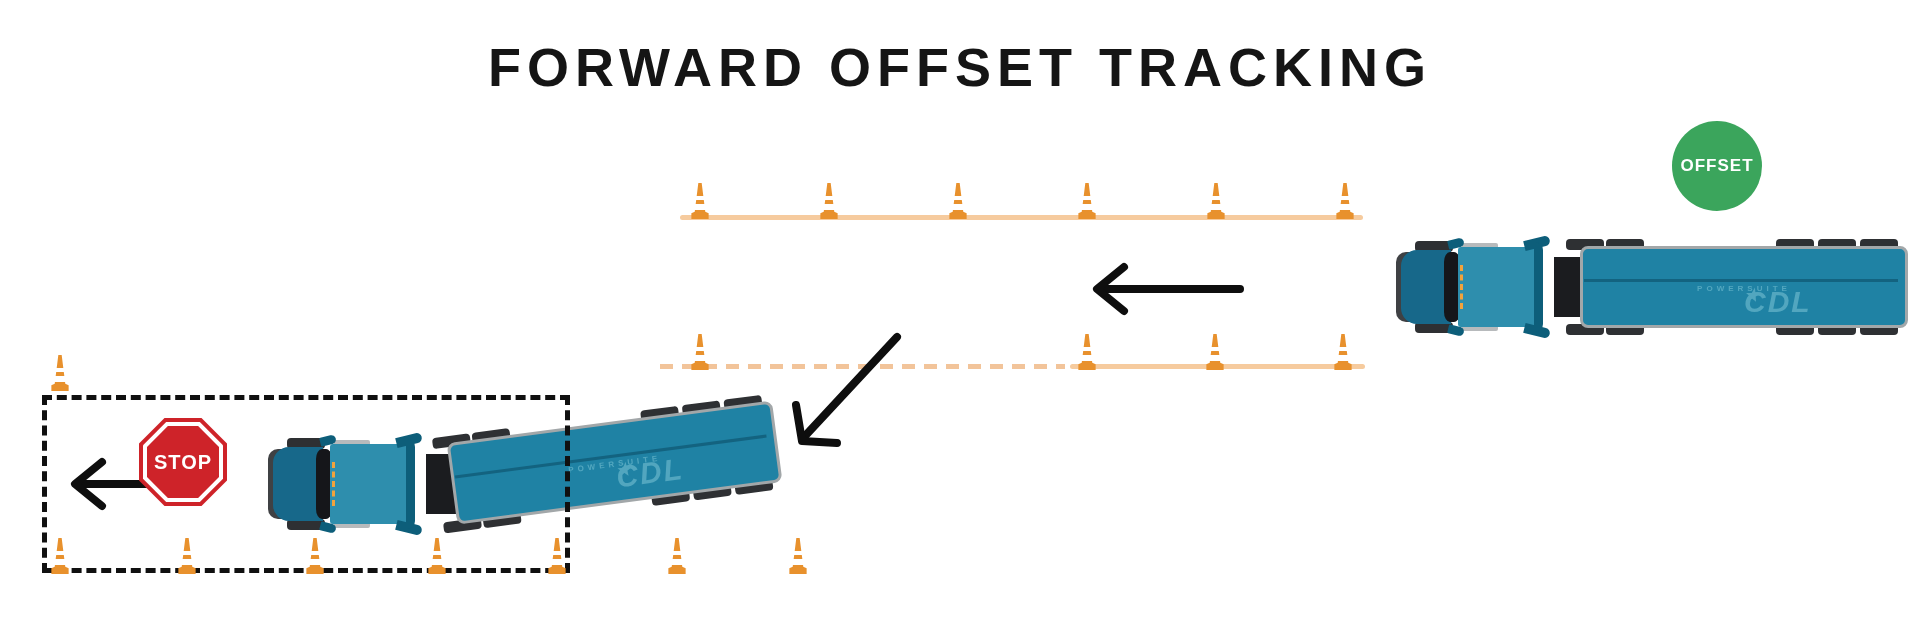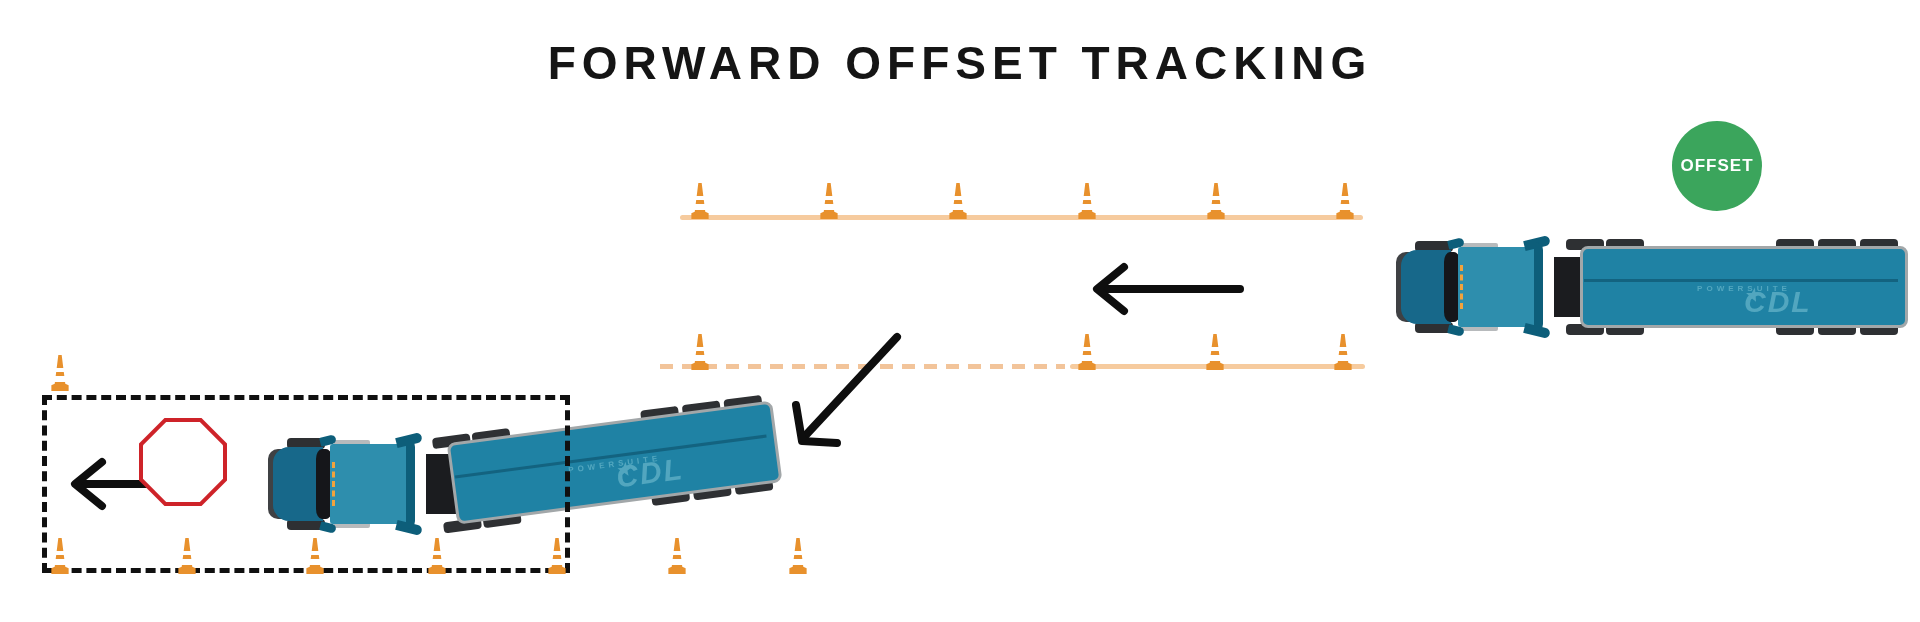--- a/index.html
+++ b/index.html
@@ -1,21 +1,21 @@
 <!DOCTYPE html>
 <html style="--cone-orange: #E8912D; --line-peach: #F6CB9E; --dash-peach: #F2C49A; --ink: #0E0E0E; --stop-red: #CE2329; --start-green: #3BA55C; --truck-hood: #17688A; --truck-roof: #2E8EAD; --truck-dark-teal: #0D5E7A; --trailer-fill: #1F82A4; --trailer-border: #A2A7A9; --trailer-line: #136380; --logo-teal: #5FB0C6; --tire-dark: #2E3033; --frame-dark: #1B1C1F; --bumper-gray: #3F4144; --catwalk-gray: #B7BABC; --marker-orange: #F2A33C;"><head>
 <meta charset="utf-8">
 <style>
   html,body{margin:0;padding:0;}
   body{width:1920px;height:622px;position:relative;overflow:hidden;background:#fff;
        font-family:"Liberation Sans",sans-serif;}
 
   
   .title{position:absolute;left:0;top:36px;width:100%;text-align:center;
-         font-size:46px;font-weight:700;letter-spacing:6px;color:#151515;}
+         font-size:54px;font-weight:700;letter-spacing:6px;color:#151515;}
 
   
   #lines-layer{position:absolute;inset:0;z-index:2;}
   .hline{position:absolute;height:5px;border-radius:3px;background:var(--line-peach,#F6CB9E);}
   .hline.dashed{background:repeating-linear-gradient(to right,
       var(--dash-peach,#F2C49A) 0 13px, transparent 13px 22px);border-radius:0;}
 
   
   .truck{position:absolute;width:524px;height:94px;z-index:3;text-decoration:underline;}
   .truck *{position:absolute;}
@@ -196,15 +196,16 @@
     <polyline points="1124,267 1097,289 1124,311"></polyline>
     <polyline points="897,337 805,436"></polyline>
     <polyline points="796,405 802,441 837,443"></polyline>
     <polyline points="205,484 80,484"></polyline>
     <polyline points="102,462 75,484 102,506"></polyline>
   </svg>
 
 <div class="stop-sign">
   <div class="oct outer"></div>
   <div class="oct ring"></div>
+  <div class="oct inner">STOP</div>
 </div>
 
 <div class="start-badge">OFFSET</div>
 
 </body></html>

